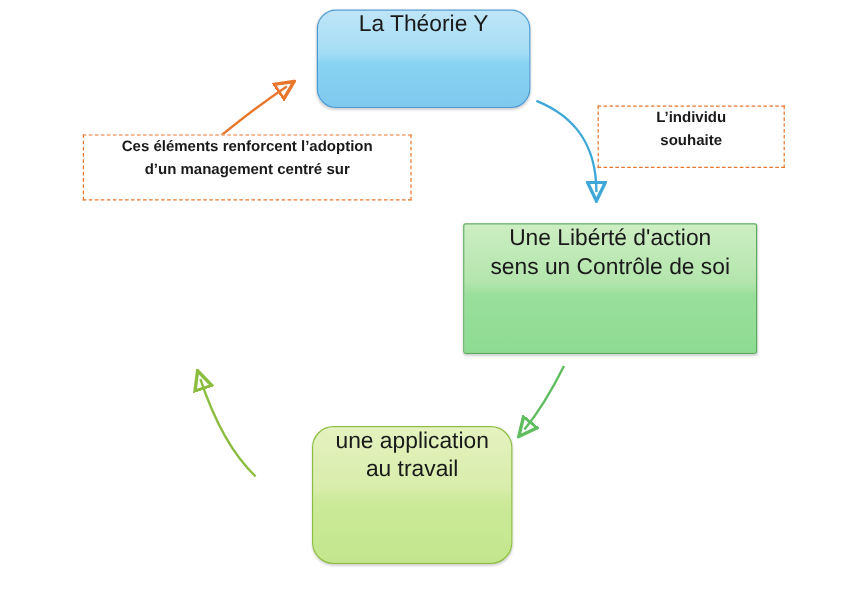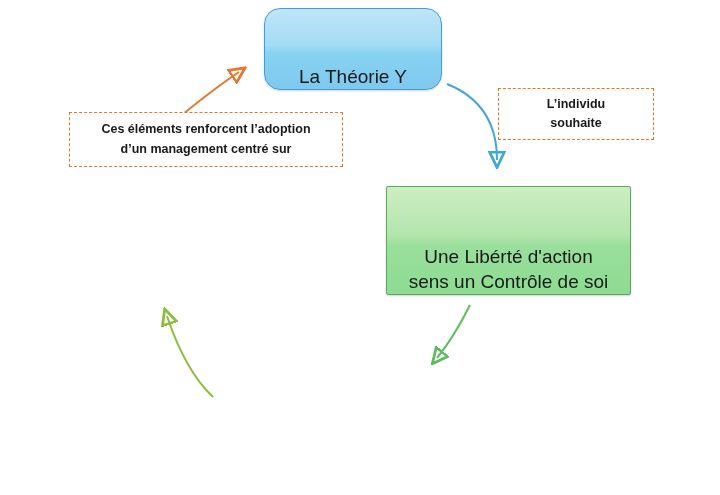--- a/index.html
+++ b/index.html
@@ -19,21 +19,21 @@
     position: absolute;
     left: 0; top: 0;
     width: 720px;
     height: 495px;
     pointer-events: none;
   }
   .node {
     position: absolute;
     box-sizing: border-box;
     display: flex;
-    align-items: flex-end;
+    align-items: flex-start;
     justify-content: center;
     text-align: center;
     color: #1a1a1a;
     line-height: 1.28;
   }
   .node .node-text {
     display: block;
     width: 100%;
     padding: 0 6px;
   }
@@ -86,21 +86,21 @@
     font-size: 19px;
     box-shadow: 0 1px 2px rgba(0,0,0,0.18);
   }
   
   .label {
     position: absolute;
     box-sizing: border-box;
     border: 1px dashed #e8762c;
     background: #ffffff;
     display: flex;
-    align-items: center;
+    align-items: flex-start;
     justify-content: center;
     text-align: center;
     color: #1a1a1a;
     font-weight: bold;
     font-size: 12.5px;
     line-height: 1.55;
   }
   .label .label-text { display: block; width: 100%; padding: 0 4px; }
 
   .label-renforcent {
@@ -162,20 +162,26 @@
     <span class="node-text">La Théorie Y</span>
   </div>
 
   <div class="node node-liberte">
     <span class="node-text">
       <span>Une Libérté d'action</span><br>
       <span>sens un Contrôle de soi</span>
     </span>
   </div>
 
+  <div class="node node-application">
+    <span class="node-text">
+      <span>une application</span><br>
+      <span>au travail</span>
+    </span>
+  </div>
 
 
   <div class="label label-individu">
     <span class="label-text">
       <span>L’individu</span><br>
       <span>souhaite</span>
     </span>
   </div>
 
 

